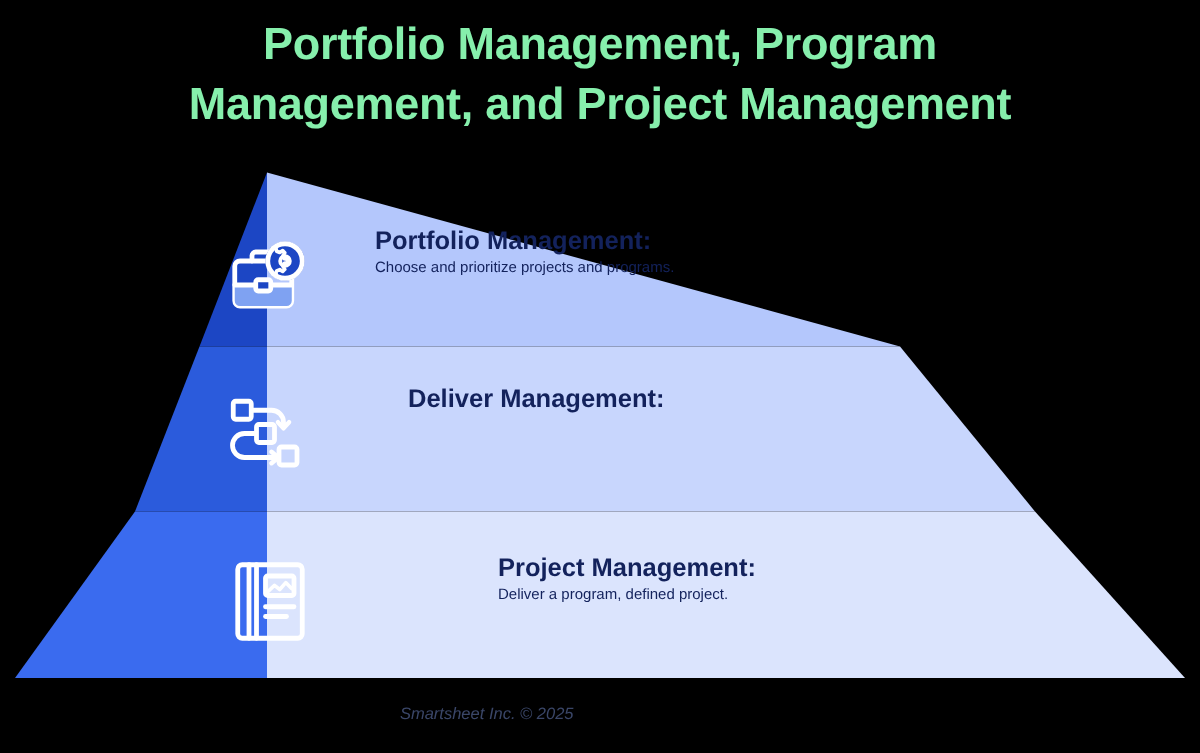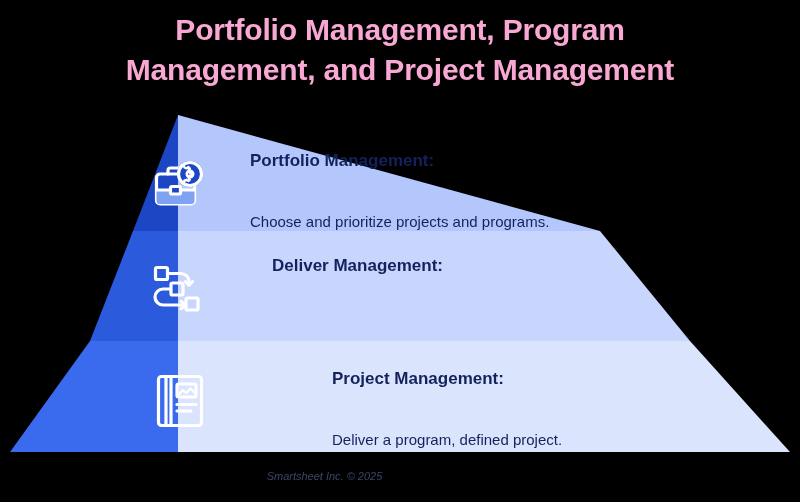--- a/index.html
+++ b/index.html
@@ -15,21 +15,21 @@
     font-family: "Liberation Sans", sans-serif;
   }
 
   
   #title {
     position: absolute;
     left: 0;
     top: 10px;
     width: 800px;
     text-align: center;
-    color: #f9a8d4;
+    color: #86efac;
     font-size: 30px;
     font-weight: bold;
     line-height: 1.33;
     letter-spacing: -0.2px;
     padding: 0 35px;
     box-sizing: border-box;
   }
   #title .line { display: block; white-space: nowrap; }
 
   
@@ -58,25 +58,24 @@
   .row-text {
     color: #13225c;
   }
   .row-title {
     font-size: 17px;
     font-weight: bold;
     line-height: 1.28;
     white-space: nowrap;
   }
   .row-desc {
-    font-size: 15px;
+    font-size: 10px;
     font-weight: normal;
     line-height: 1.3;
     white-space: nowrap;
-    margin-top: 40px;
   }
 
   
   #row-portfolio { left: 150px; top: 150px; width: 520px; }
   #row-portfolio .row-icon { margin-right: 30px; }
   #row-portfolio .row-text { margin-left: 8px; }
 
   
   #row-program { left: 120px; top: 255px; width: 580px; }
   #row-program .row-icon { margin-right: 60px; }

